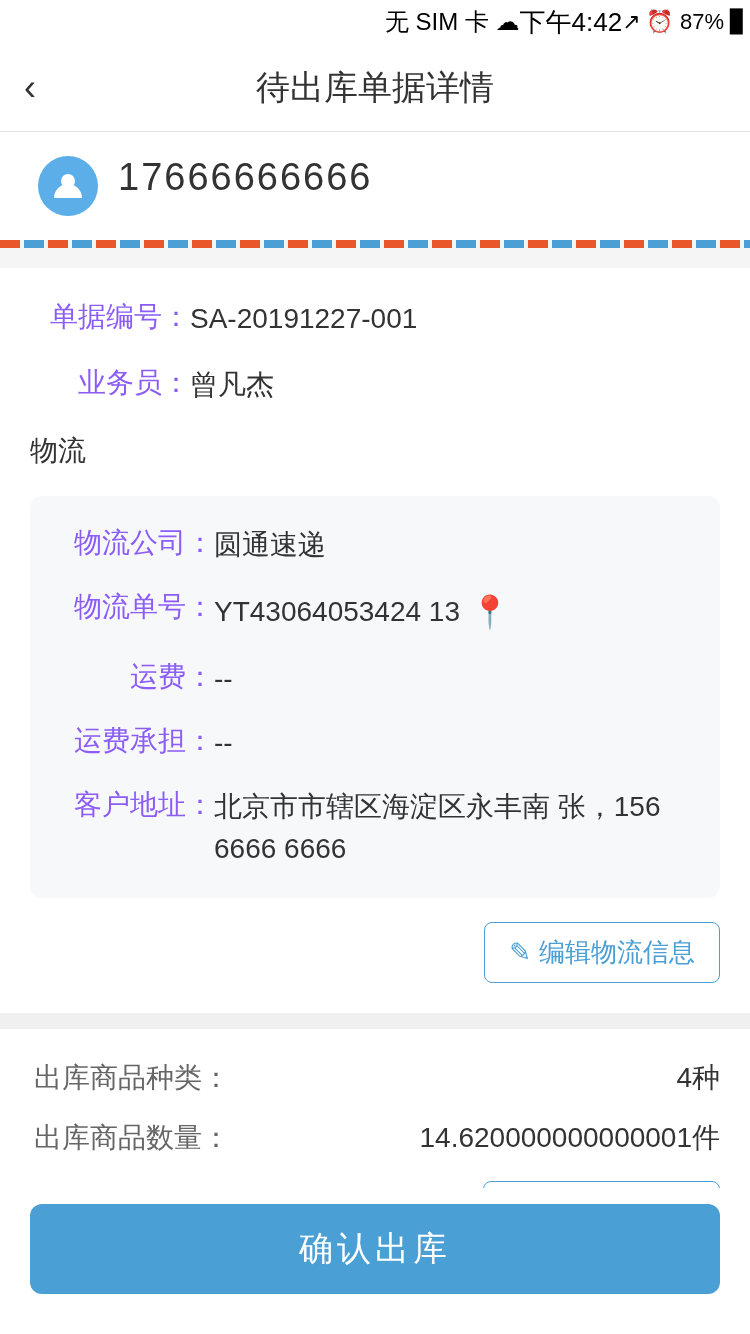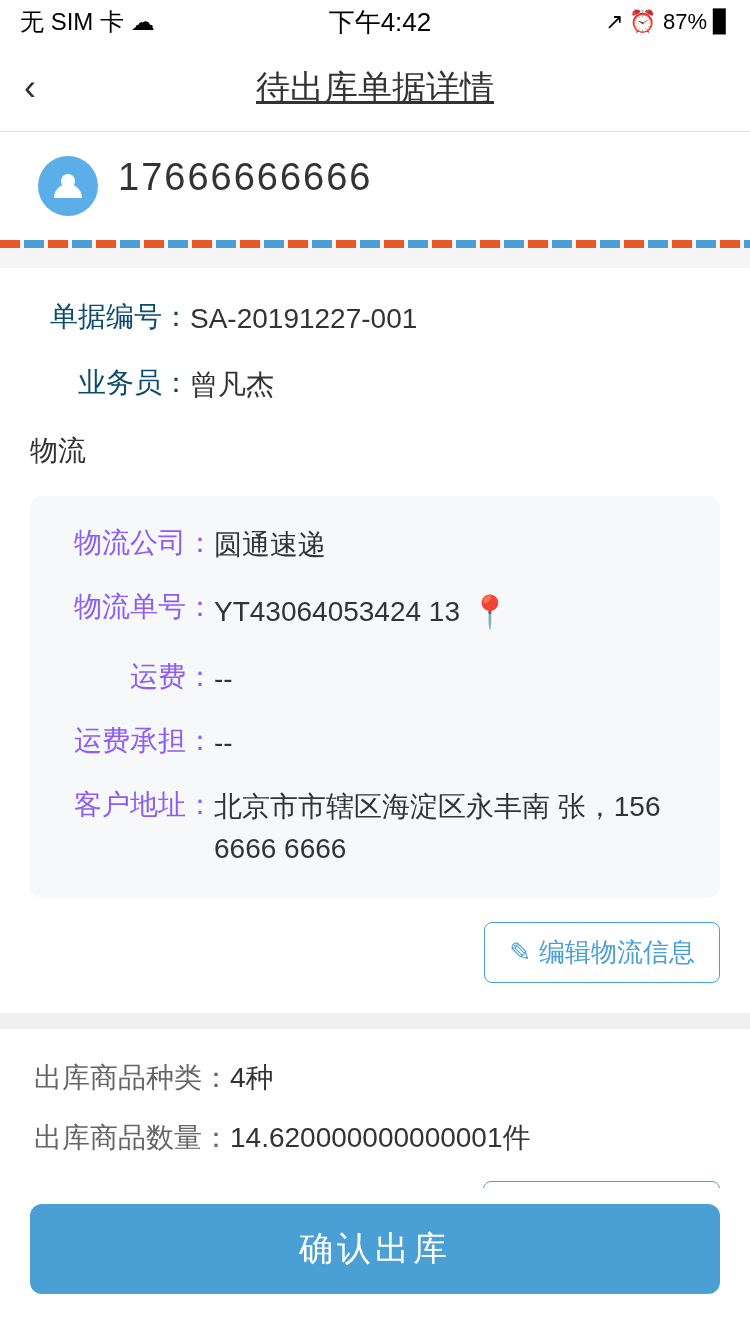--- a/index.html
+++ b/index.html
@@ -12,22 +12,22 @@
       position: relative;
       font-size: 28px;
     }
 
     
     .status-bar {
       background: #fff;
       height: 44px;
       display: flex;
       align-items: center;
-      justify-content: space-between;
-      padding: 0 20px;
+      justify-content: flex-end;
+      padding: 0 3px;
       font-size: 24px;
       color: #000;
     }
     .status-left { display: flex; align-items: center; gap: 8px; }
     .status-center { font-size: 26px; font-weight: 500; }
     .status-right { display: flex; align-items: center; gap: 6px; font-size: 22px; }
 
     
     .nav-bar {
       background: #fff;
@@ -42,21 +42,20 @@
       position: absolute;
       left: 24px;
       font-size: 36px;
       color: #333;
       cursor: pointer;
     }
     .nav-title {
       font-size: 34px;
       font-weight: 500;
       color: #333;
-      text-decoration: underline;
     }
 
     
     .dashed-line {
       height: 8px;
       background: repeating-linear-gradient(
         90deg,
         #e8572a 0px, #e8572a 20px,
         transparent 20px, transparent 24px,
         #4a9fd4 24px, #4a9fd4 44px,
@@ -98,21 +97,21 @@
       padding: 30px 30px;
     }
     .info-row {
       display: flex;
       align-items: flex-start;
       margin-bottom: 24px;
       font-size: 28px;
     }
     .info-row:last-child { margin-bottom: 0; }
     .info-label {
-      color: #0c4a6e;
+      color: #8b5cf6;
       min-width: 160px;
       text-align: right;
       flex-shrink: 0;
     }
     .info-value {
       color: #333;
       flex: 1;
       line-height: 1.5;
     }
 
@@ -191,20 +190,21 @@
     .goods-row:last-child { margin-bottom: 0; }
     .goods-label {
       color: #666;
       min-width: 200px;
       text-align: right;
       flex-shrink: 0;
     }
     .goods-value {
       color: #333;
       flex: 1;
+      text-align: right;
     }
 
     
     .view-btn-row {
       display: flex;
       justify-content: flex-end;
       margin-top: 24px;
     }
     .view-btn {
       border: 1.5px solid #4a9fd4;

